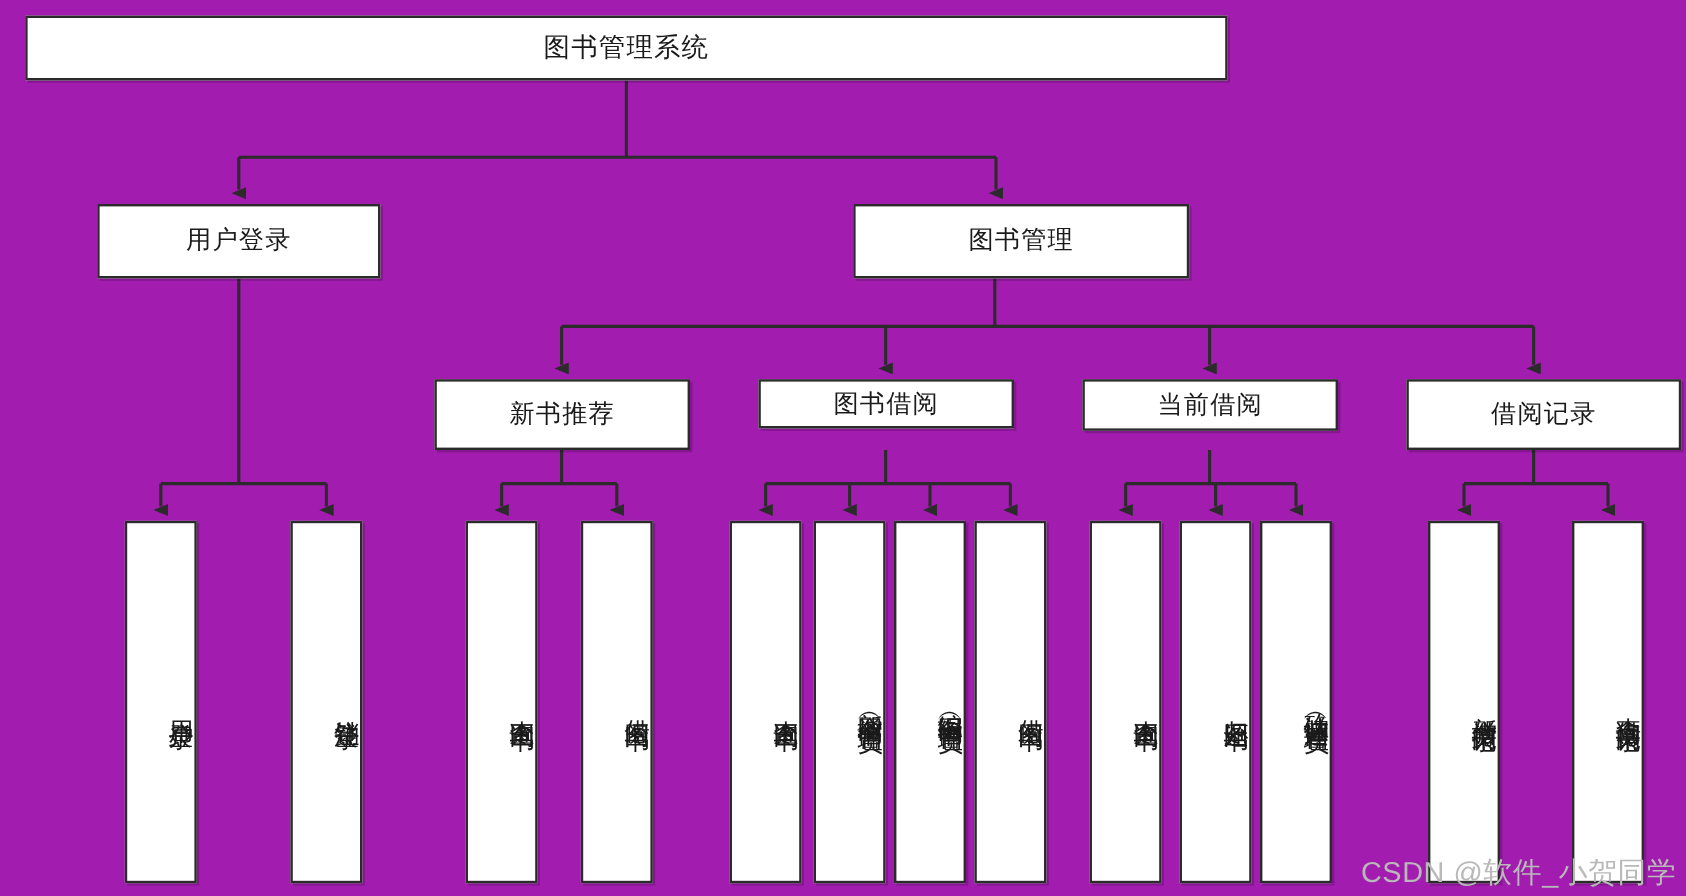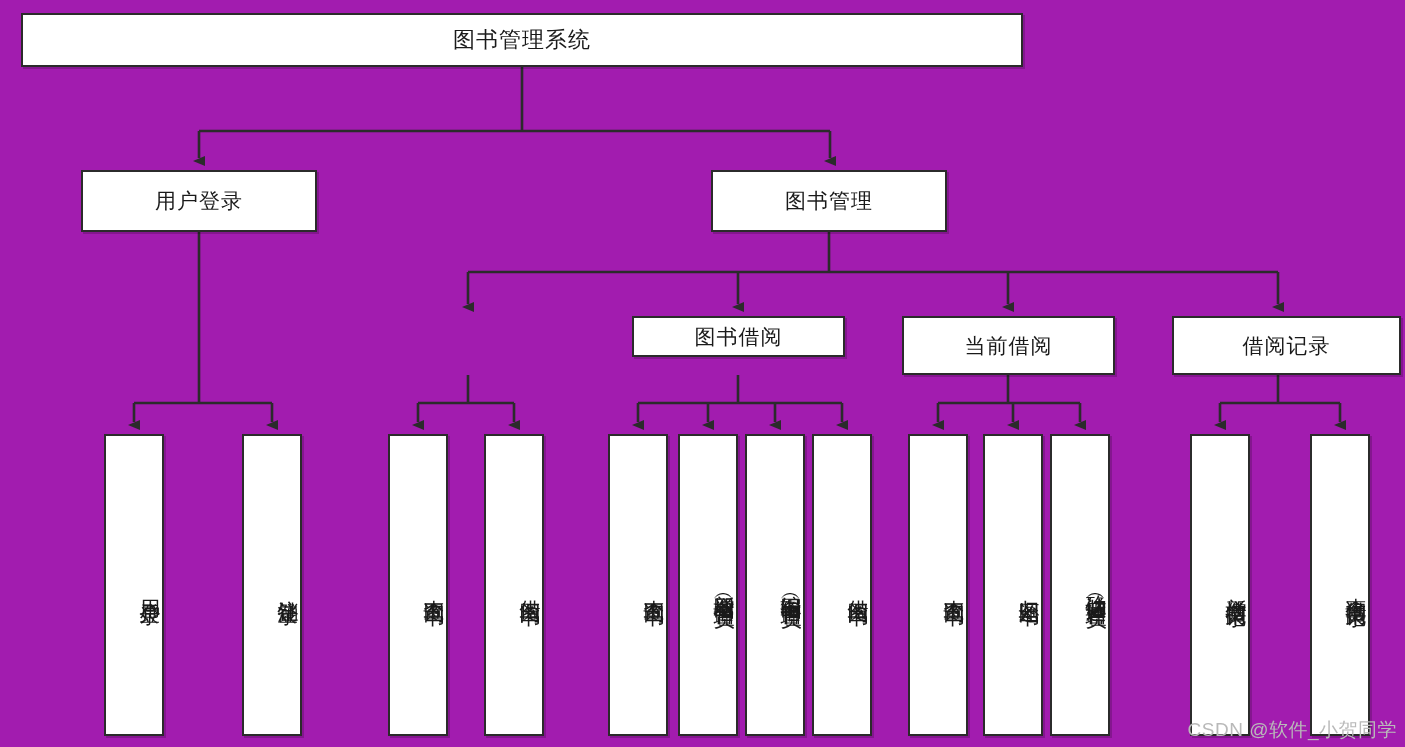--- a/index.html
+++ b/index.html
@@ -28,21 +28,21 @@
     padding-top:4px;
     align-items:flex-start;
     justify-content:center;
   }
   .node.v span{display:block;white-space:normal;}
   svg.edges{position:absolute;left:0;top:0;width:1405px;height:747px;pointer-events:none;}
   .watermark{
     position:absolute;
     right:8px;
     bottom:4px;
-    font-size:19px;
+    font-size:24px;
     color:#b9b9b9;
     letter-spacing:0.5px;
     white-space:nowrap;
   }
 </style>
 </head>
 <body>
 
 <div id="canvas">
   <svg class="edges" viewBox="0 0 1405 747">
@@ -100,28 +100,31 @@
     </g>
   </svg>
 
   <div class="node h root" style="left:21px;top:13px;width:1002px;height:54px;">
     <span>图书管理系统</span>
   </div>
 
   <div class="node h" style="left:81px;top:170px;width:236px;height:62px;">
     <span>用户登录</span>
   </div>
-  <div class="node h" style="left:711px;top:170px;width:236px;height:62px;">
+  <div class="node h" style="left:711px;top:170px;width:280px;height:62px;">
     <span>图书管理</span>
   </div>
 
+  <div class="node h" style="left:362px;top:316px;width:213px;height:59px;">
+    <span>新书推荐</span>
+  </div>
   <div class="node h" style="left:632px;top:316px;width:213px;height:41px;">
     <span>图书借阅</span>
   </div>
-  <div class="node h" style="left:902px;top:316px;width:213px;height:59px;">
+  <div class="node h" style="left:902px;top:316px;width:213px;height:43px;">
     <span>当前借阅</span>
   </div>
   <div class="node h" style="left:1172px;top:316px;width:229px;height:59px;">
     <span>借阅记录</span>
   </div>
 
   <div class="node v" style="left:104px;top:434px;width:60px;height:302px;">
     <span>用户登录</span>
   </div>
   <div class="node v" style="left:242px;top:434px;width:60px;height:302px;">

